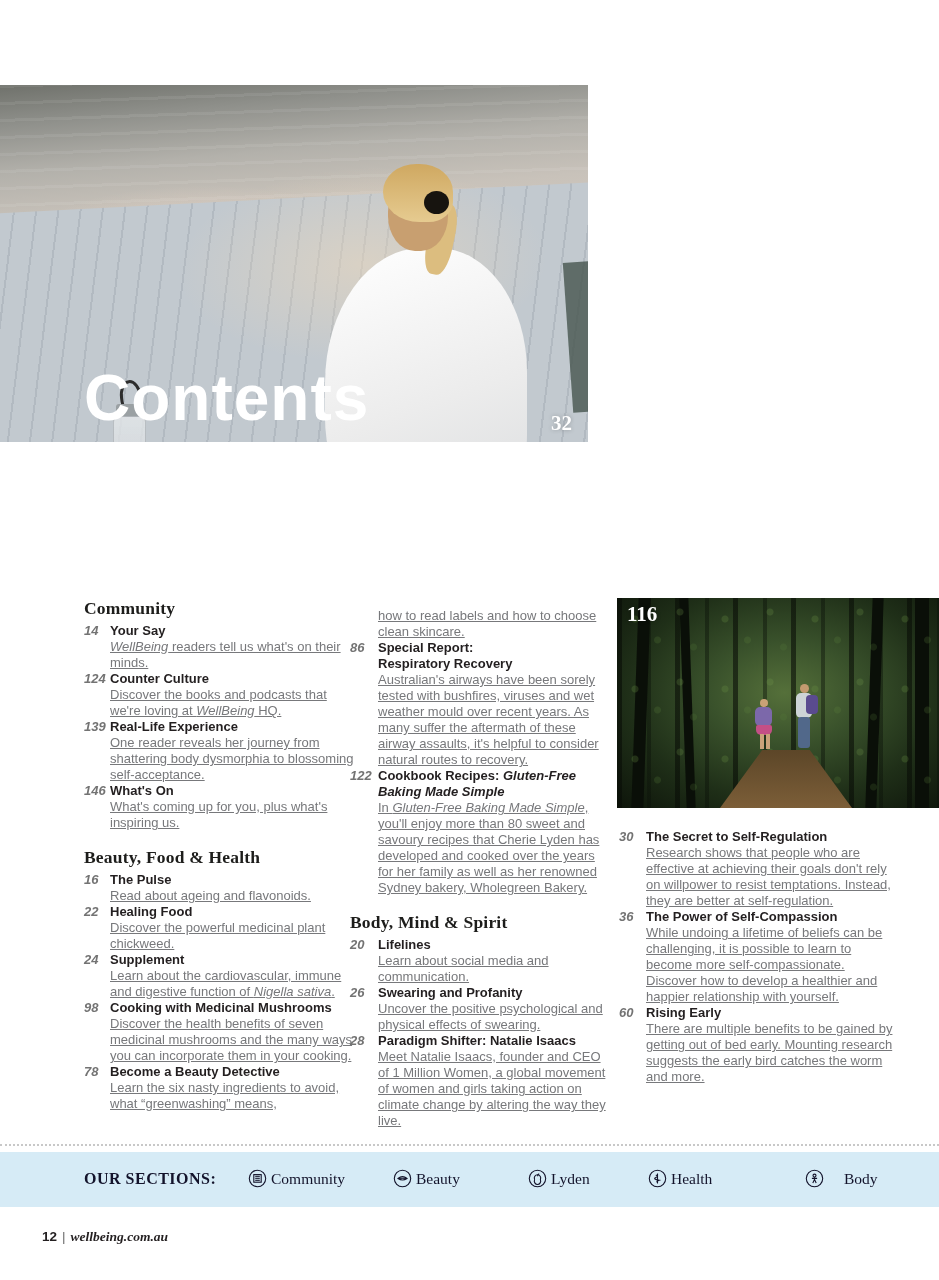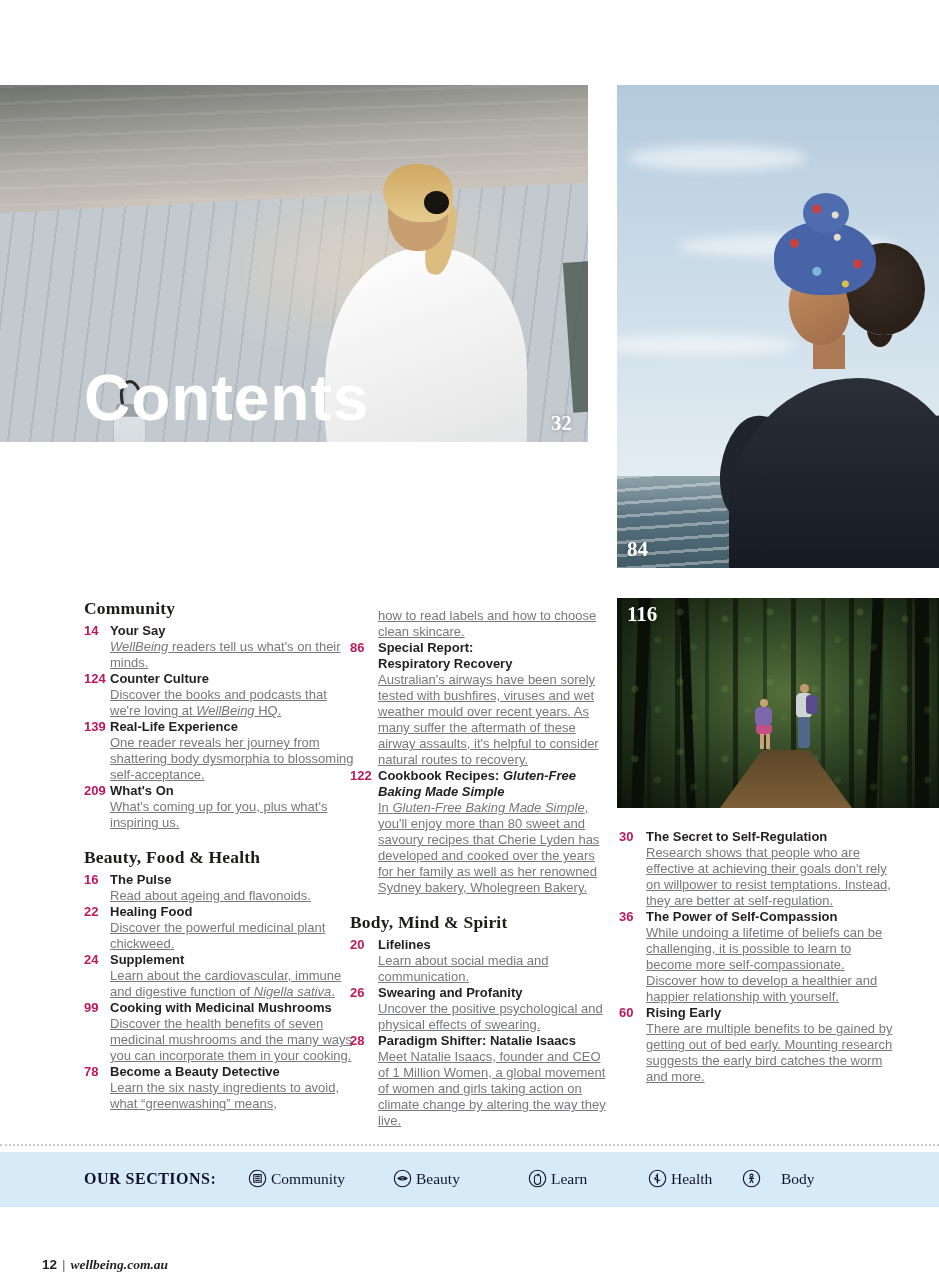--- a/index.html
+++ b/index.html
@@ -117,41 +117,41 @@
 
   
   .toc-col{position:absolute;top:598px;}
   .col1{left:84px;width:292px;}
   .col2{left:350px;width:262px;}
   .col3{left:619px;width:320px;top:829px;}
   .shead{font-family:"Liberation Serif",serif;font-weight:700;font-size:17.5px;color:#1d1d1b;
     margin:16px 0 4px 0;letter-spacing:.2px;}
   .shead.first{margin-top:0;}
   .entry{display:flex;}
-  .num{flex:0 0 26px;font-weight:700;font-size:13px;line-height:16px;color:#be185d;}
+  .num{flex:0 0 26px;font-weight:700;font-size:13px;line-height:16px;color:#737373;font-style:italic;}
   .col2 .num{flex-basis:28px;}
   .col3 .num{flex-basis:27px;}
   .ebody{flex:1;}
   .col1 .ebody{max-width:248px;}
   .col2 .ebody{max-width:232px;}
   .col3 .ebody{max-width:248px;}
   .etitle{font-weight:700;font-size:13px;line-height:16px;color:#231f20;}
   .edesc{font-size:13px;line-height:16px;color:#77787b;text-decoration:underline;}
   .cont{margin:10px 0 0 28px;max-width:230px;}
 
   
   .dotted-rule{position:absolute;left:0;top:1144px;width:939px;border-top:2px dotted #c8c8c8;}
   .sections-bar{position:absolute;left:0;top:1152px;width:939px;height:55px;}
   .sections-label{position:absolute;left:84px;top:18px;font-family:"Liberation Serif",serif;
     font-weight:700;font-size:16px;letter-spacing:.5px;color:#13132b;}
   .sec-item{position:absolute;top:17px;display:flex;align-items:center;gap:4px;
     font-family:"Liberation Serif",serif;font-size:15.5px;color:#13132b;}
   .sec-icon{display:inline-flex;width:19px;height:19px;}
   .sec-icon svg{width:19px;height:19px;}
-  .footer{position:absolute;left:42px;top:1229px;font-size:13.5px;color:#231f20;margin-top:28px;}
+  .footer{position:absolute;left:42px;top:1229px;font-size:13.5px;color:#231f20;}
   .footer .pg{font-weight:700;}
   .footer .sep{color:#6a6a6a;margin:0 5px;font-weight:300;}
   .footer .site{font-family:"Liberation Serif",serif;font-weight:700;font-style:italic;}
 </style>
 </head>
 <body>
 
 <div class="page">
 
   <div class="hero-left">
@@ -180,38 +180,20 @@
     <div class="bag"></div>
     <div class="bag-strap"></div>
     <div class="wire-glasses"></div>
     <div class="sunglasses-l"></div>
     <div class="sunglasses-r"></div>
     <div class="book"></div>
     <div class="contents-title">Contents</div>
     <div class="pg-num pg-32">32</div>
   </div>
 
-  <div class="hero-right">
-    <div class="sky"></div>
-    <div class="cloud" style="left:10px;top:60px;width:180px;height:26px;"></div>
-    <div class="cloud" style="left:60px;top:150px;width:220px;height:22px;"></div>
-    <div class="cloud" style="left:-20px;top:250px;width:200px;height:20px;"></div>
-    <div class="sea">
-        <div class="foam"></div>
-      </div>
-    <div class="wr-arm l"></div>
-    <div class="wr-arm r"></div>
-    <div class="wr-body"></div>
-    <div class="wr-neck"></div>
-    <div class="wr-hair"></div>
-    <div class="wr-face"></div>
-    <div class="wr-turban"></div>
-    <div class="wr-knot"></div>
-    <div class="pg-num pg-84">84</div>
-  </div>
 
   <div class="toc-col col1">
     <h2 class="shead first">Community</h2>
     <div class="entry">
       <span class="num">14</span>
       <div class="ebody">
           <div class="etitle"><span>Your Say</span></div>
       <div class="edesc"><span style="font-style: italic;">WellBeing</span><span> readers tell us what's on their minds.</span></div>
         </div>
     </div>
@@ -223,21 +205,21 @@
         </div>
     </div>
     <div class="entry">
       <span class="num">139</span>
       <div class="ebody">
           <div class="etitle"><span>Real-Life Experience</span></div>
       <div class="edesc"><span>One reader reveals her journey from shattering body dysmorphia to blossoming self-acceptance.</span></div>
         </div>
     </div>
     <div class="entry">
-      <span class="num">209</span>
+      <span class="num">146</span>
       <div class="ebody">
           <div class="etitle"><span>What's On</span></div>
       <div class="edesc"><span>What's coming up for you, plus what's inspiring us.</span></div>
         </div>
     </div>
     <h2 class="shead">Beauty, Food &amp; Health</h2>
     <div class="entry">
       <span class="num">16</span>
       <div class="ebody">
           <div class="etitle"><span>The Pulse</span></div>
@@ -252,21 +234,21 @@
         </div>
     </div>
     <div class="entry">
       <span class="num">24</span>
       <div class="ebody">
           <div class="etitle"><span>Supplement</span></div>
       <div class="edesc"><span>Learn about the cardiovascular, immune and digestive function of </span><span style="font-style: italic;">Nigella sativa</span><span>.</span></div>
         </div>
     </div>
     <div class="entry">
-      <span class="num">99</span>
+      <span class="num">98</span>
       <div class="ebody">
           <div class="etitle"><span>Cooking with Medicinal Mushrooms</span></div>
       <div class="edesc"><span>Discover the health benefits of seven medicinal mushrooms and the many ways you can incorporate them in your cooking.</span></div>
         </div>
     </div>
     <div class="entry">
       <span class="num">78</span>
       <div class="ebody">
           <div class="etitle"><span>Become a Beauty Detective</span></div>
       <div class="edesc"><span>Learn the six nasty ingredients to avoid, what “greenwashing” means,</span></div>
@@ -386,35 +368,35 @@
     </div>
 
     <div class="sec-item" style="left:528px;">
       <span class="sec-icon">
         <svg viewBox="0 0 19 19" fill="none" stroke="#13132b" stroke-width="1.1">
           <circle cx="9.5" cy="9.5" r="8.2"></circle>
           <path d="M6.6 10.6 a3.2 3.4 0 1 0 5.8 0 a3.2 3.4 0 1 0 -5.8 0"></path>
           <path d="M9.5 7.2 Q9.7 5.4 11.2 4.8"></path>
         </svg>
       </span>
-      <span class="sec-label">Learn</span>
+      <span class="sec-label">Lyden</span>
     </div>
 
     <div class="sec-item" style="left:648px;">
       <span class="sec-icon">
         <svg viewBox="0 0 19 19" fill="none" stroke="#13132b" stroke-width="1.1">
           <circle cx="9.5" cy="9.5" r="8.2"></circle>
           <line x1="9.5" y1="4.5" x2="9.5" y2="14.5"></line>
           <path d="M7.8 6 q3.4 1.2 0 2.6 q-3.4 1.4 3.4 2.6 q-3.4 1.2 -1.7 2.2"></path>
         </svg>
       </span>
       <span class="sec-label">Health</span>
     </div>
 
-    <div class="sec-item" style="left:742px;gap:20px;">
+    <div class="sec-item" style="left:805px;gap:20px;">
       <span class="sec-icon">
         <svg viewBox="0 0 19 19" fill="none" stroke="#13132b" stroke-width="1.1">
           <circle cx="9.5" cy="9.5" r="8.2"></circle>
           <circle cx="9.5" cy="6.6" r="1.5"></circle>
           <path d="M9.5 8.2 L9.5 10.6 M6.9 9.4 L12.1 9.4 M9.5 10.6 L7.8 14 M9.5 10.6 L11.2 14"></path>
         </svg>
       </span>
       <span class="sec-label">Body</span>
     </div>
   </div>

